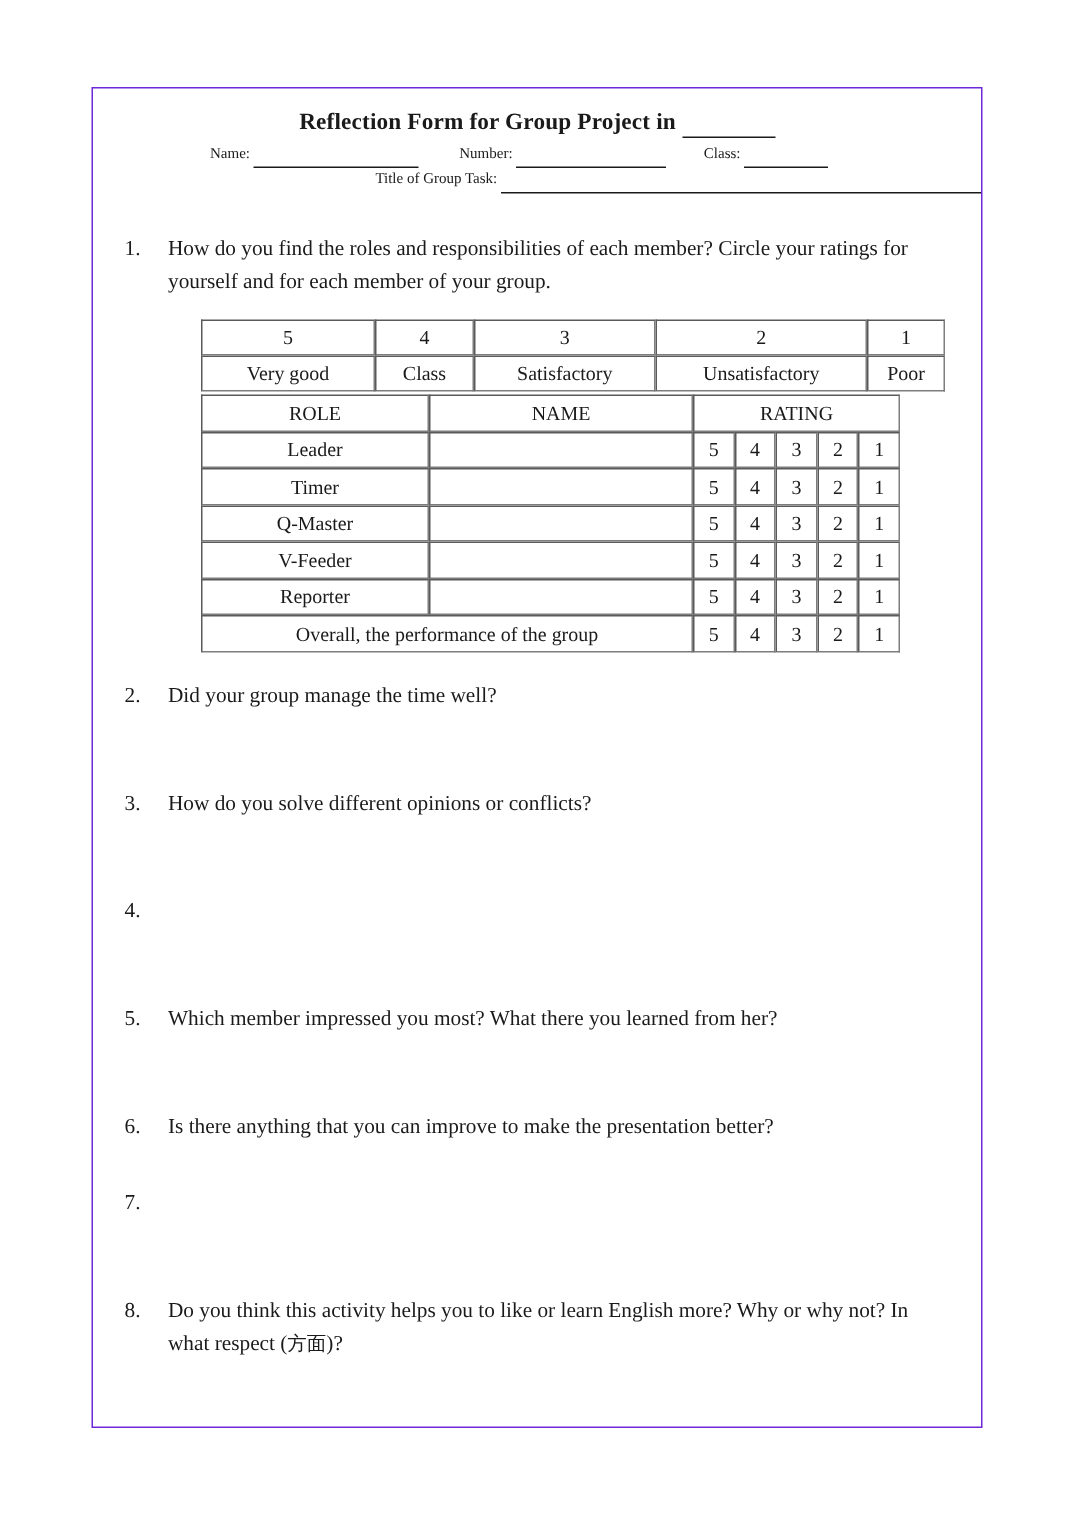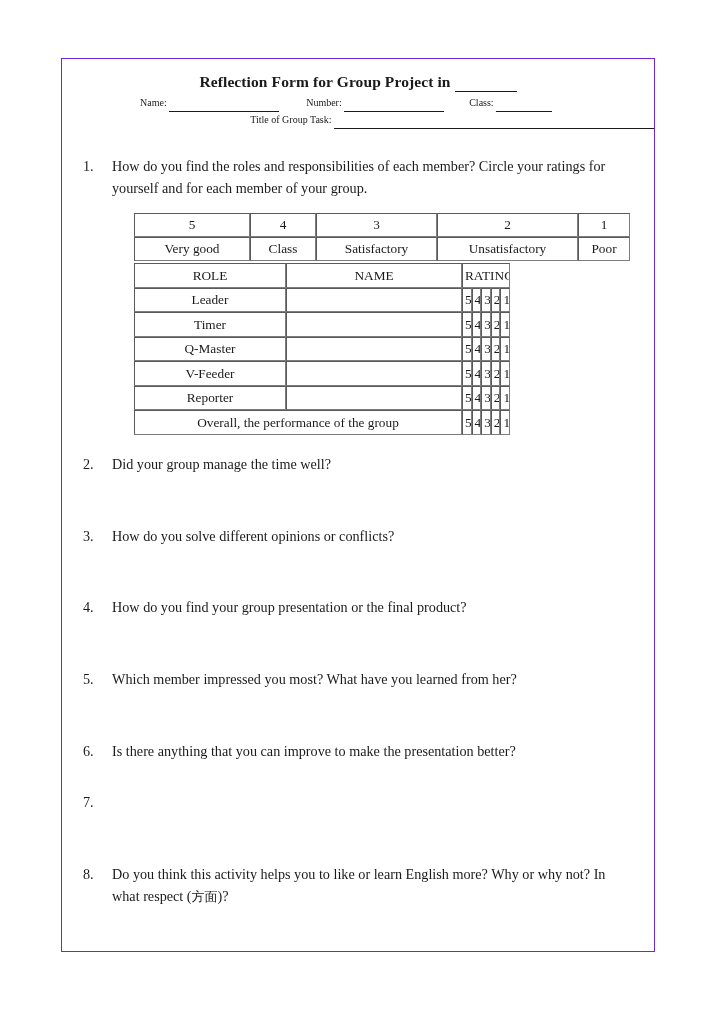--- a/index.html
+++ b/index.html
@@ -96,21 +96,21 @@
 
   
   .tbl-wrap {
     margin-top: 14px;
     padding-left: 72px;
     padding-right: 20px;
   }
   table.ftable {
     border-collapse: separate;
     border-spacing: 0;
-    width: 376px;
+    width: 466px;
     table-layout: fixed;
     font-size: 13.3px;
   }
   table.ftable td {
     border: 1px solid #7d7d7d;
     border-top-color: #5a5a5a;
     border-left-color: #5a5a5a;
     text-align: center;
     padding: 1px 2px 2px 2px;
     height: 19px;
@@ -254,26 +254,25 @@
       <div class="q-text">Did your group manage the time well?</div>
     </div>
 
     <div class="q q3">
       <div class="q-num">3.</div>
       <div class="q-text">How do you solve different opinions or conflicts?</div>
     </div>
 
     <div class="q q4">
       <div class="q-num">4.</div>
-      <div class="q-text">How do you find your group presentation or the final product?</div>
     </div>
 
     <div class="q q5">
       <div class="q-num">5.</div>
-      <div class="q-text">Which member impressed you most? What have you learned from her?</div>
+      <div class="q-text">Which member impressed you most? What there you learned from her?</div>
     </div>
 
     <div class="q q6">
       <div class="q-num">6.</div>
       <div class="q-text">Is there anything that you can improve to make the presentation better?</div>
     </div>
 
     <div class="q q7">
       <div class="q-num">7.</div>
     </div>

